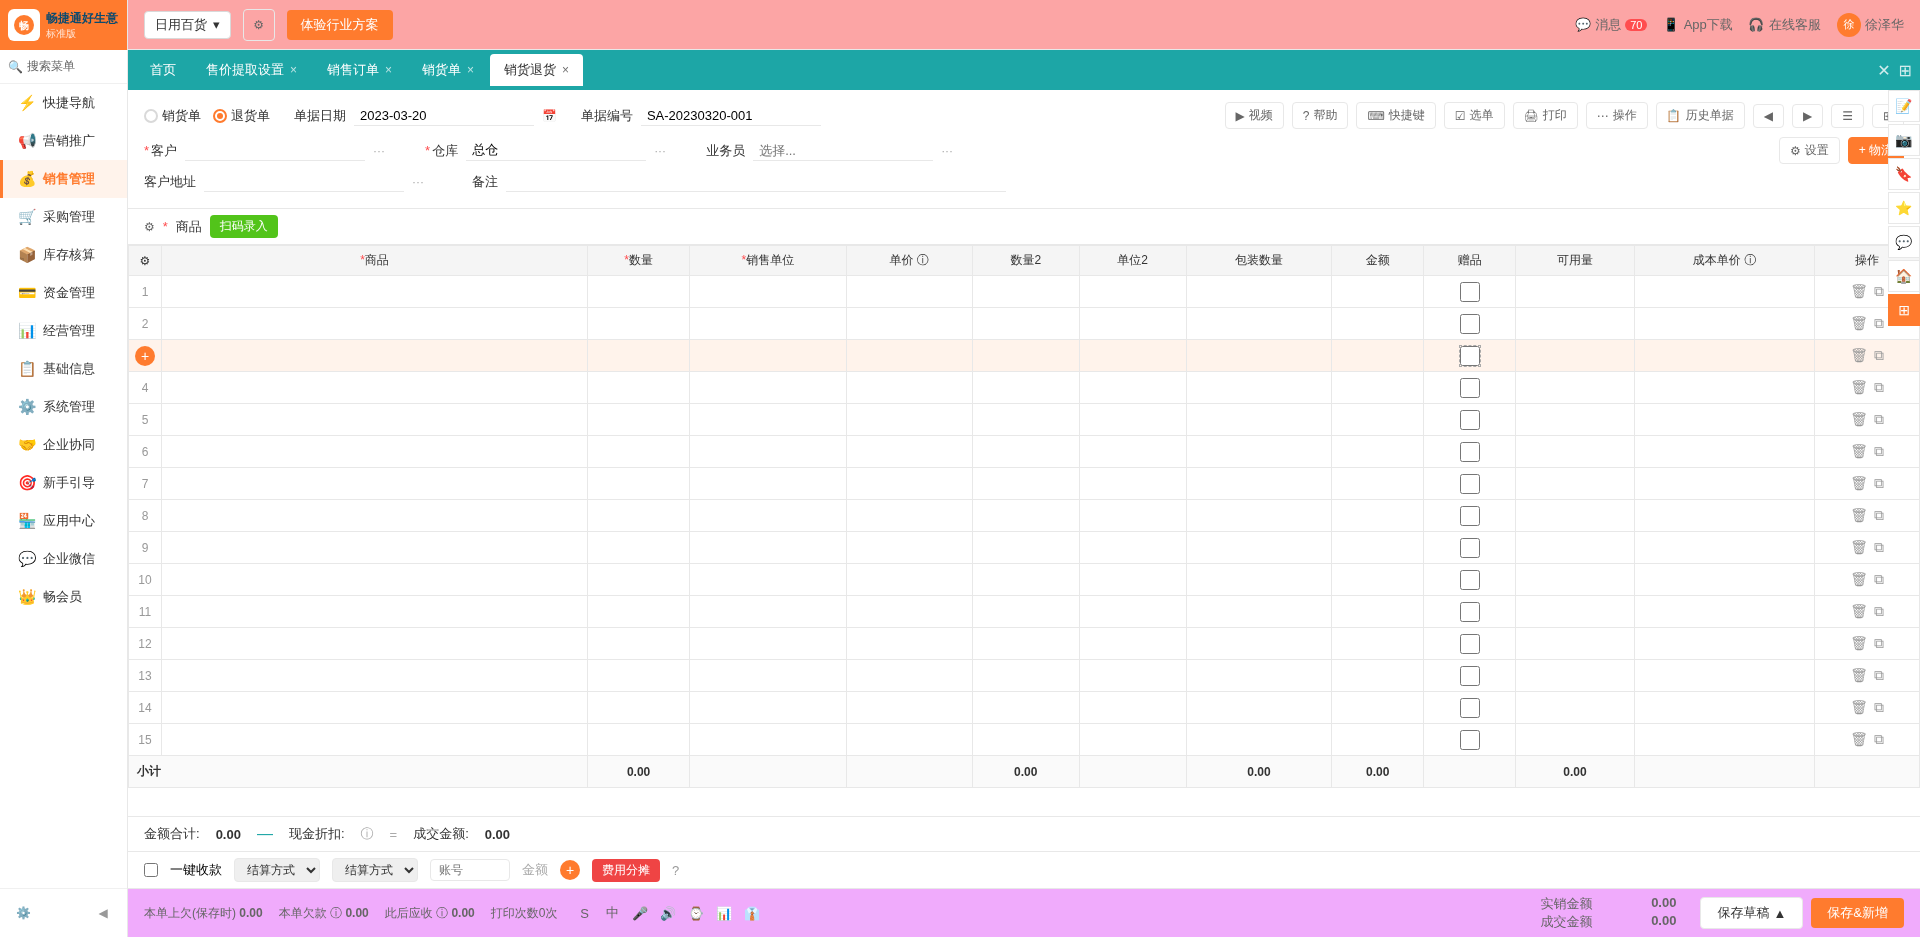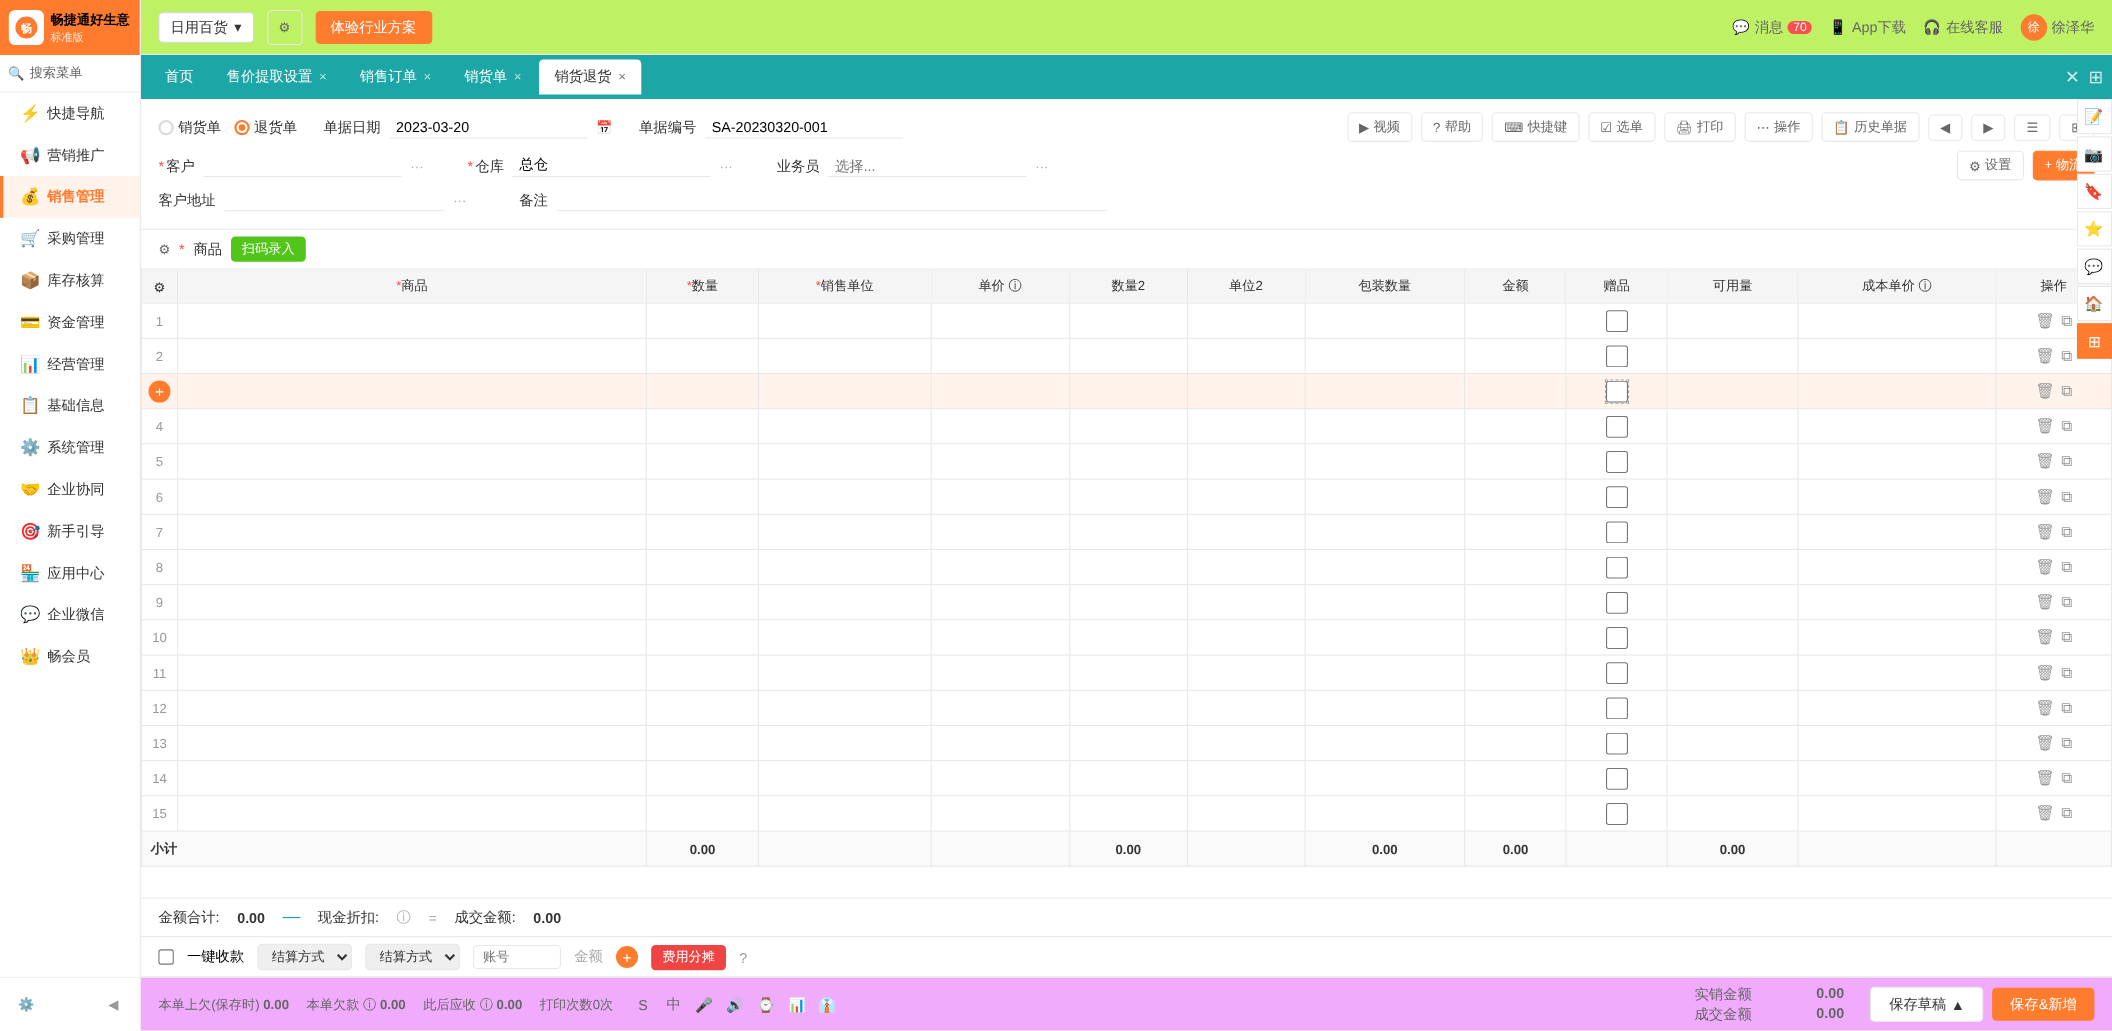--- a/index.html
+++ b/index.html
@@ -34,21 +34,21 @@
     .sidebar-bottom { margin-top: auto; border-top: 1px solid #f0f0f0; padding: 8px; display: flex; justify-content: space-between; }
     .sidebar-bottom-btn { width: 32px; height: 32px; display: flex; align-items: center; justify-content: center; cursor: pointer; color: #999; border-radius: 4px; }
 
     
     .main {
       margin-left: 128px; display: flex; flex-direction: column; height: 937px;
     }
 
     
     .topbar {
-      background: #bef264; height: 50px; display: flex; align-items: center; justify-content: space-between;
+      background: #fca5a5; height: 50px; display: flex; align-items: center; justify-content: space-between;
       padding: 0 16px; border-bottom: 1px solid #e8e8e8;
     }
     .topbar-left { display: flex; align-items: center; gap: 12px; }
     .topbar-select {
       display: flex; align-items: center; gap: 6px; border: 1px solid #d9d9d9; border-radius: 4px;
       padding: 4px 10px; cursor: pointer; color: #333; font-size: 13px; background: #fff;
     }
     .topbar-settings { width: 32px; height: 32px; display: flex; align-items: center; justify-content: center; cursor: pointer; color: #666; border-radius: 4px; border: 1px solid #e8e8e8; }
     .topbar-btn-orange {
       background: #ff7b2e; color: #fff; border: none; border-radius: 4px;
@@ -203,21 +203,21 @@
 
 <div class="sidebar">
   <div class="sidebar-logo">
     <div class="sidebar-logo-icon">
       <svg width="22" height="22" viewBox="0 0 22 22">
         <circle cx="11" cy="11" r="10" fill="#ff7b2e"></circle>
         <text x="11" y="15" text-anchor="middle" fill="white" font-size="10" font-weight="bold">畅</text>
       </svg>
     </div>
     <div>
-      <div style="font-size:12px;font-weight:bold;color:#000000">畅捷通好生意</div>
+      <div style="font-size:12px;font-weight:bold;color:#0c4a6e">畅捷通好生意</div>
       <div style="font-size:10px;color:rgba(255,255,255,0.8)">标准版</div>
     </div>
   </div>
 
   <div class="sidebar-search">
     <span>🔍</span>
     <span>搜索菜单</span>
   </div>
 
   <div class="sidebar-nav-item">

